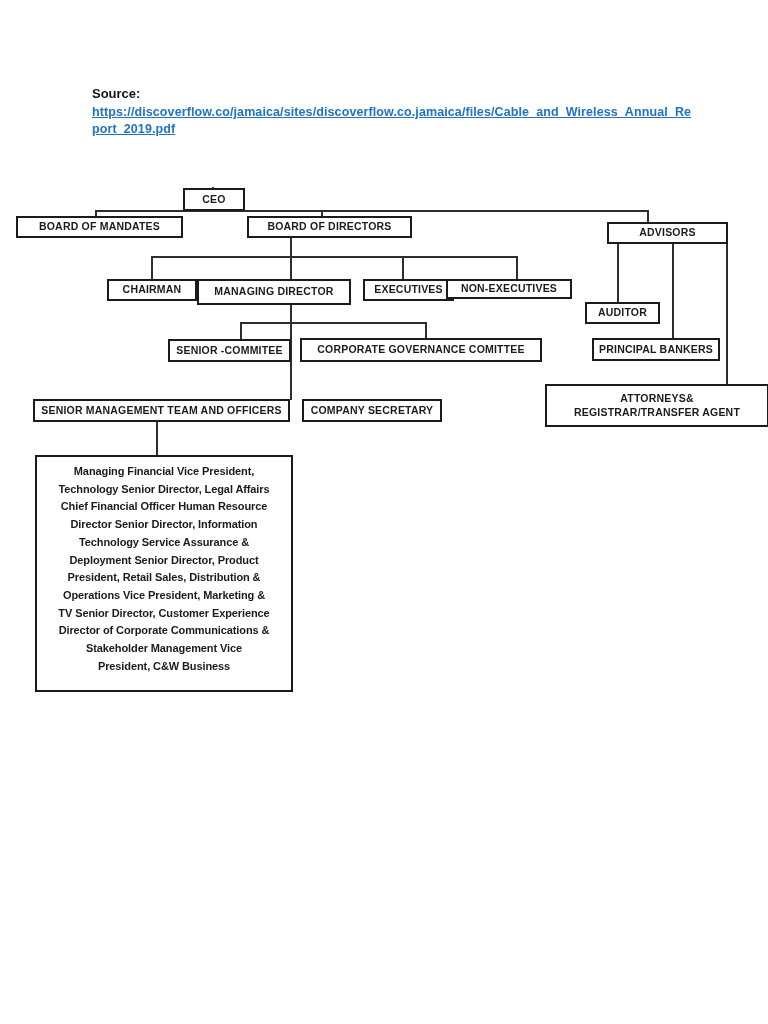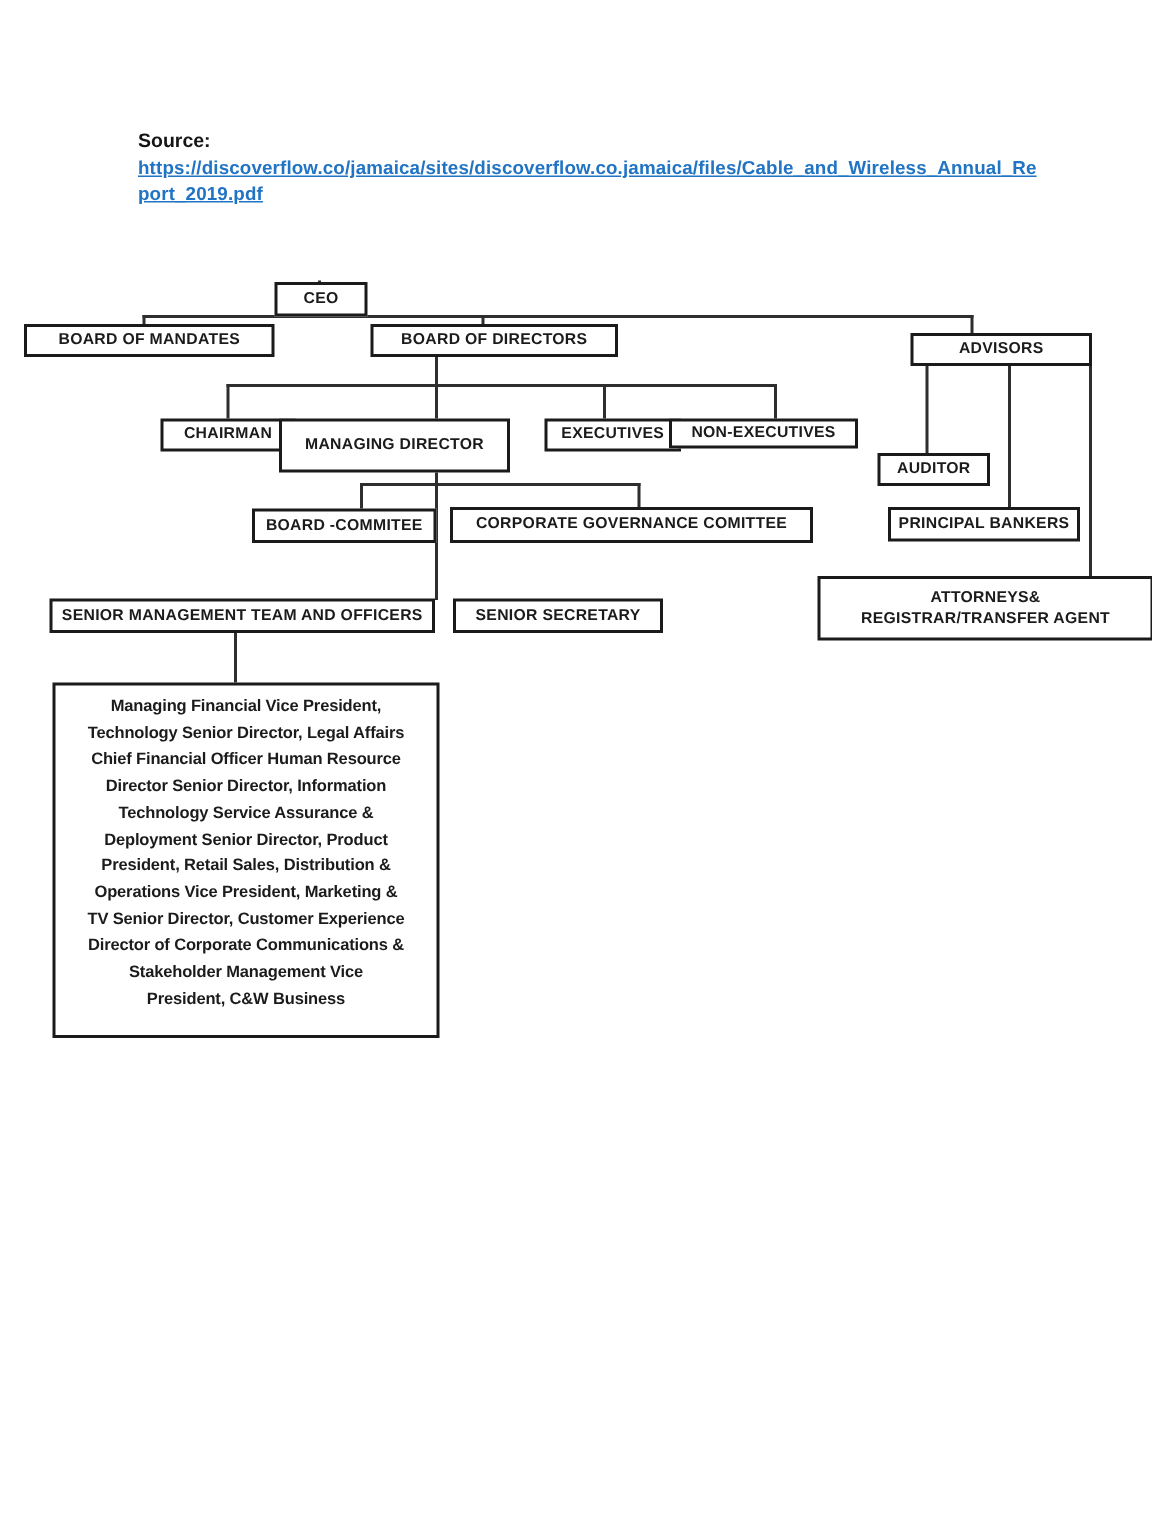--- a/index.html
+++ b/index.html
@@ -47,46 +47,46 @@
       </div>
       <div class="node" style="left: 247px; top: 216px; width: 165px; height: 22px;">
         <div class="node-line">BOARD OF DIRECTORS</div>
       </div>
       <div class="node" style="left: 607px; top: 222px; width: 121px; height: 22px;">
         <div class="node-line">ADVISORS</div>
       </div>
       <div class="node" style="left: 107px; top: 279px; width: 90px; height: 22px;">
         <div class="node-line">CHAIRMAN</div>
       </div>
-      <div class="node" style="left: 186px; top: 279px; width: 154px; height: 36px;">
+      <div class="node" style="left: 197px; top: 279px; width: 154px; height: 26px;">
         <div class="node-line">MANAGING DIRECTOR</div>
       </div>
       <div class="node" style="left: 363px; top: 279px; width: 91px; height: 22px;">
         <div class="node-line">EXECUTIVES</div>
       </div>
       <div class="node" style="left: 446px; top: 279px; width: 126px; height: 20px; justify-content: center;">
         <div class="node-line">NON-EXECUTIVES</div>
       </div>
       <div class="node" style="left: 585px; top: 302px; width: 75px; height: 22px;">
         <div class="node-line">AUDITOR</div>
       </div>
       <div class="node" style="left: 168px; top: 339px; width: 123px; height: 23px;">
-        <div class="node-line">BOARD -COMMITEE</div>
+        <div class="node-line">SENIOR -COMMITEE</div>
       </div>
       <div class="node" style="left: 300px; top: 338px; width: 242px; height: 24px;">
         <div class="node-line">CORPORATE GOVERNANCE COMITTEE</div>
       </div>
       <div class="node" style="left: 592px; top: 338px; width: 128px; height: 23px;">
         <div class="node-line">PRINCIPAL BANKERS</div>
       </div>
       <div class="node" style="left: 33px; top: 399px; width: 257px; height: 23px;">
         <div class="node-line">SENIOR MANAGEMENT TEAM AND OFFICERS</div>
       </div>
       <div class="node" style="left: 302px; top: 399px; width: 140px; height: 23px;">
-        <div class="node-line">SENIOR SECRETARY</div>
+        <div class="node-line">COMPANY SECRETARY</div>
       </div>
       <div class="node" style="left: 545px; top: 384px; width: 224px; height: 43px;">
         <div class="node-line">ATTORNEYS&amp;</div>
         <div class="node-line">REGISTRAR/TRANSFER AGENT</div>
       </div>
       <div class="node node-big" style="left: 35px; top: 455px; width: 258px; height: 237px;">
         <div class="node-line">Managing Financial Vice President,</div>
         <div class="node-line">Technology Senior Director, Legal Affairs</div>
         <div class="node-line">Chief Financial Officer Human Resource</div>
         <div class="node-line">Director Senior Director, Information</div>

